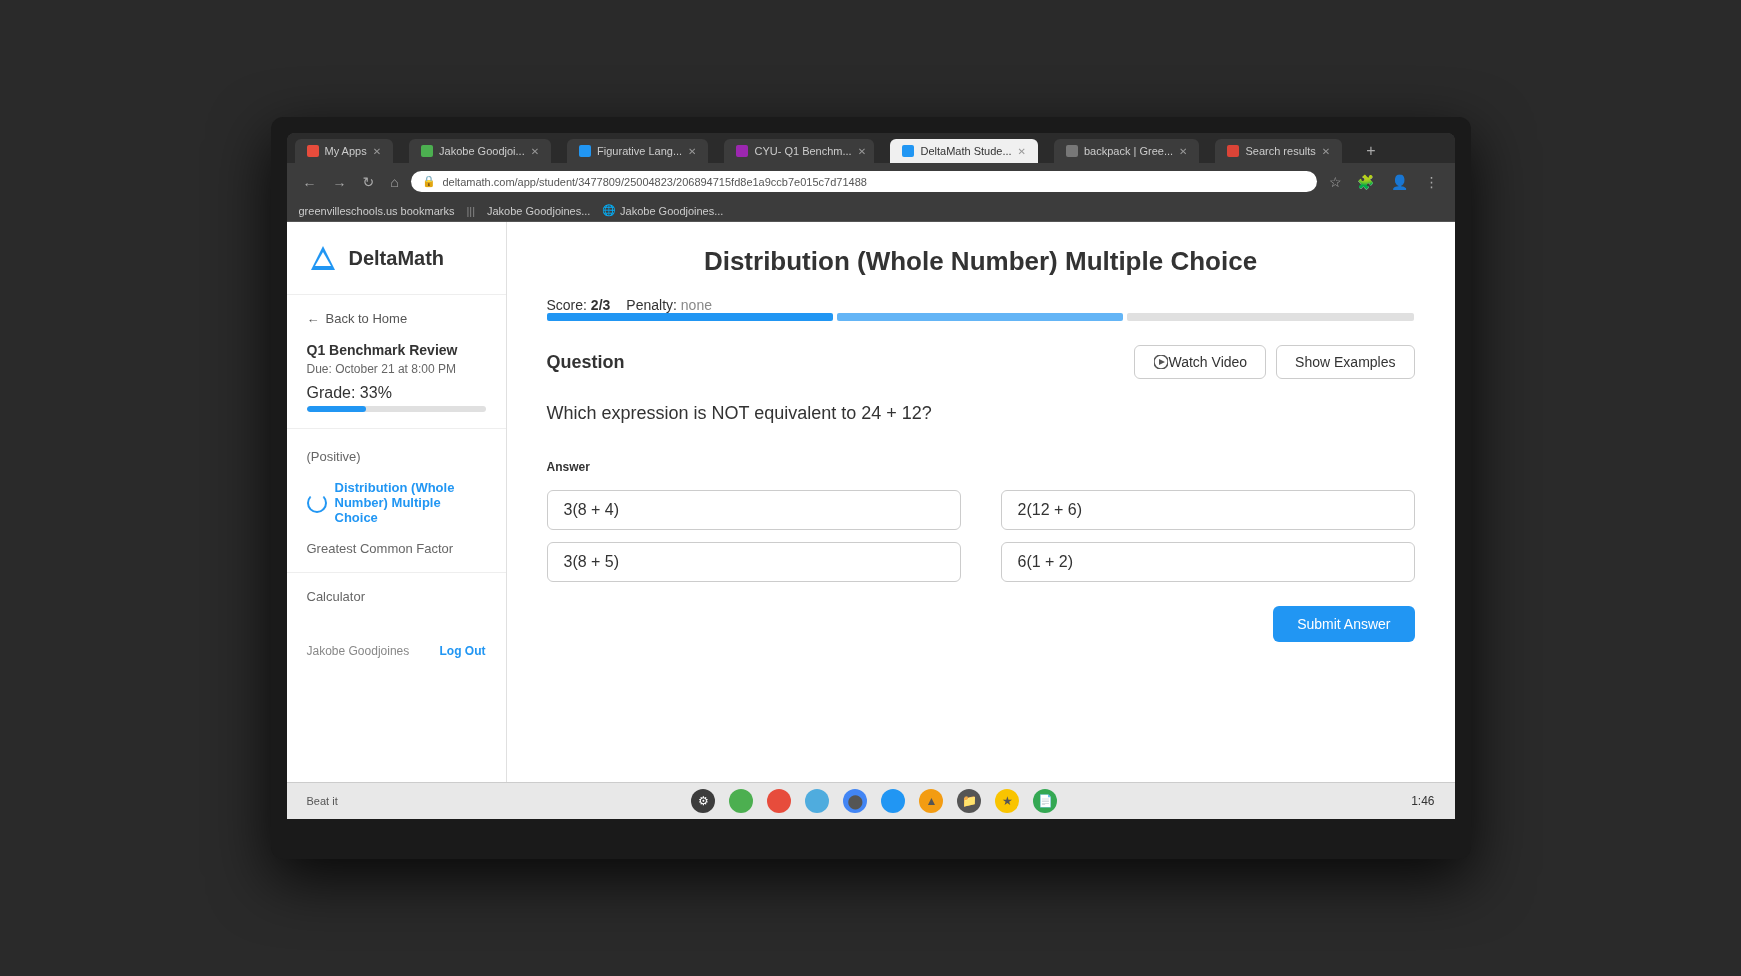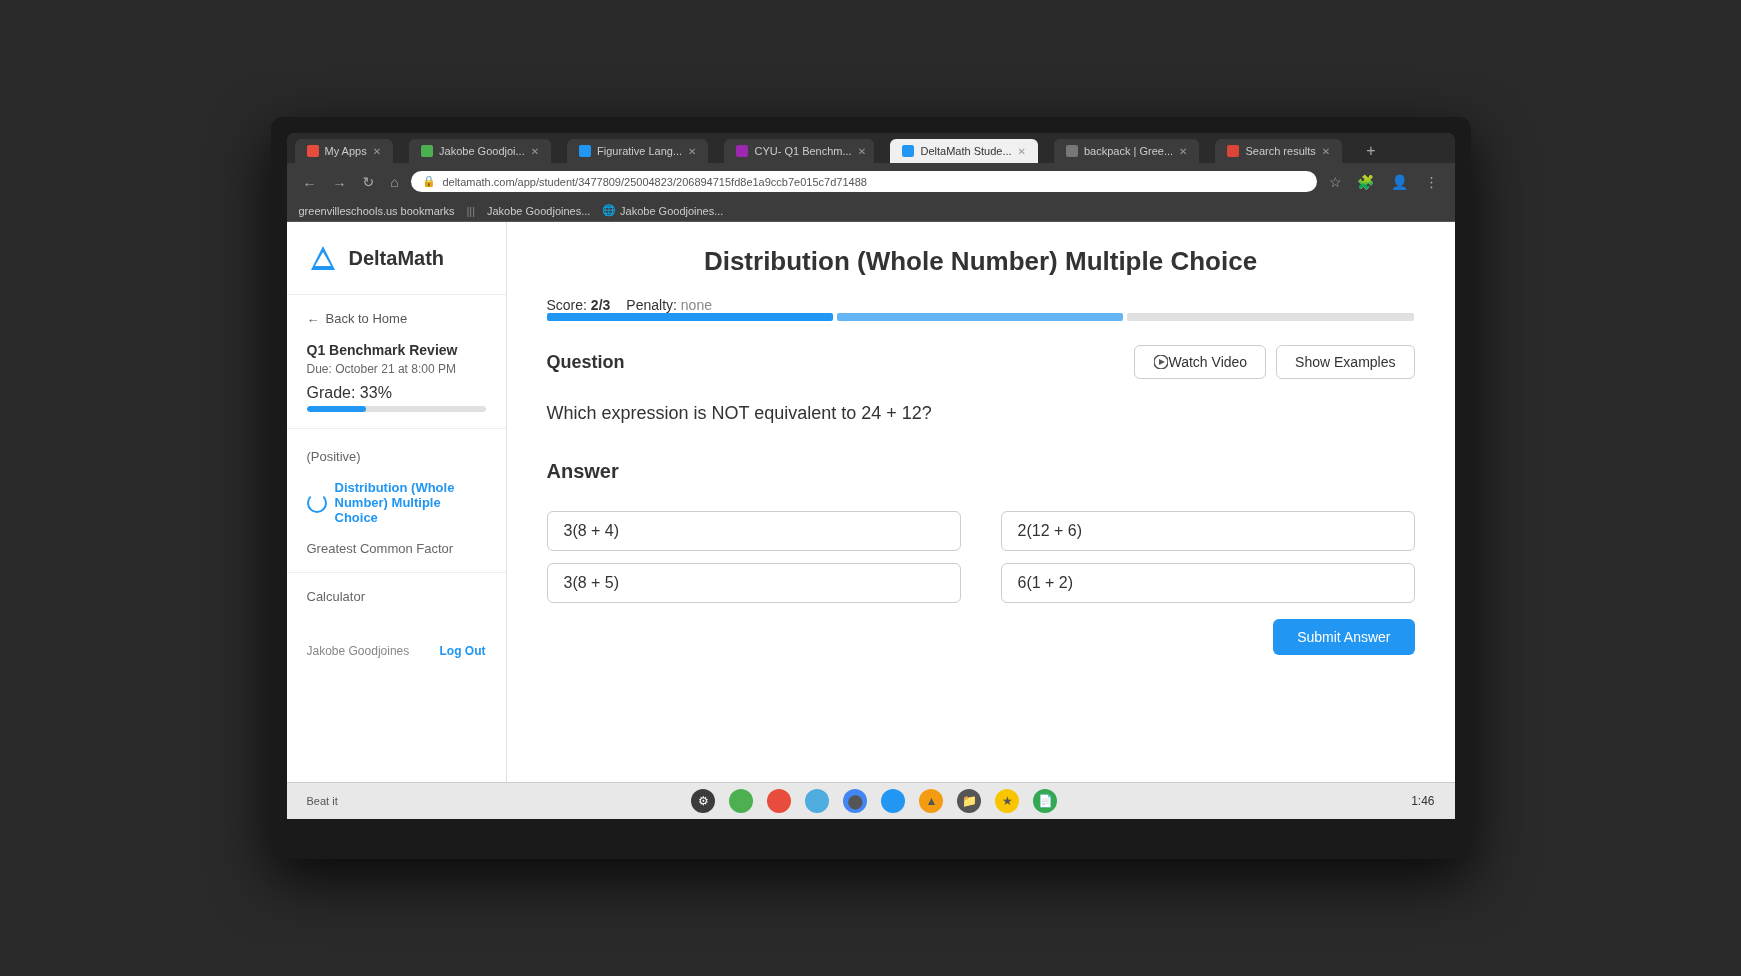--- a/index.html
+++ b/index.html
@@ -322,31 +322,31 @@
       color: #333;
       margin-bottom: 28px;
       padding: 8px 0;
     }
 
     .answer-section {
       margin-bottom: 20px;
     }
 
     .answer-label {
-      font-size: 20px;
+      font-size: 12px;
       font-weight: bold;
       color: #333;
-      margin-bottom: 28px;
+      margin-bottom: 16px;
     }
 
     .answer-grid {
       display: grid;
       grid-template-columns: 1fr 1fr;
       gap: 12px 40px;
-      margin-bottom: 16px;
+      margin-bottom: 24px;
     }
 
     .answer-option {
       display: flex;
       align-items: center;
       gap: 10px;
       padding: 10px 16px;
       border: 1.5px solid #ccc;
       border-radius: 6px;
       cursor: pointer;

